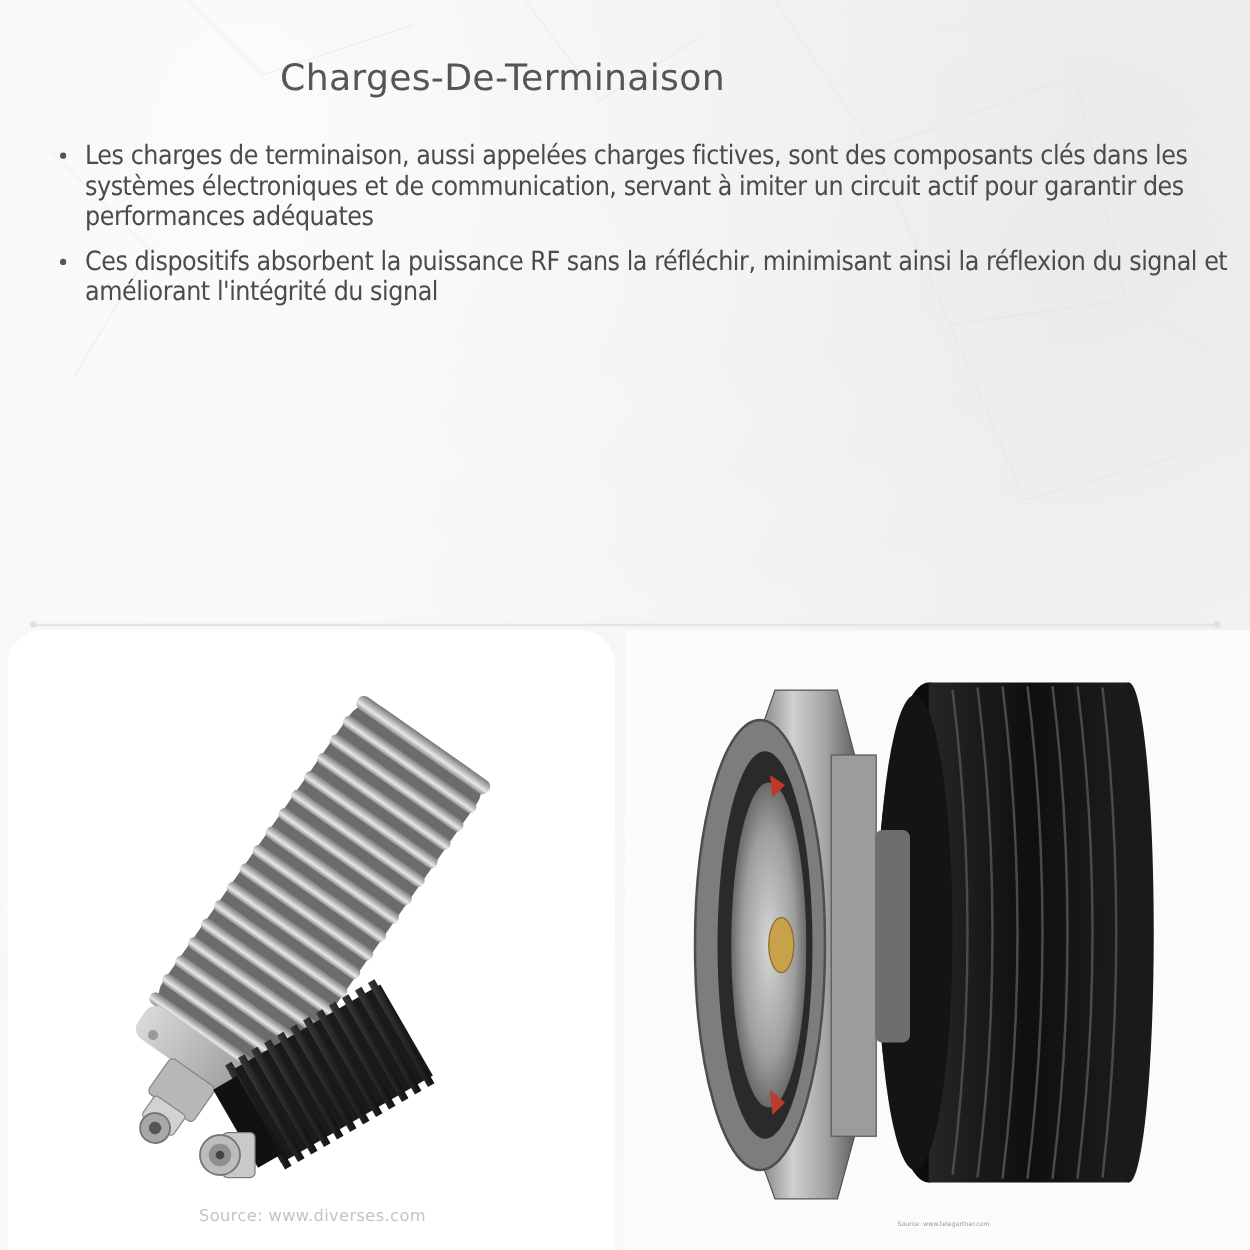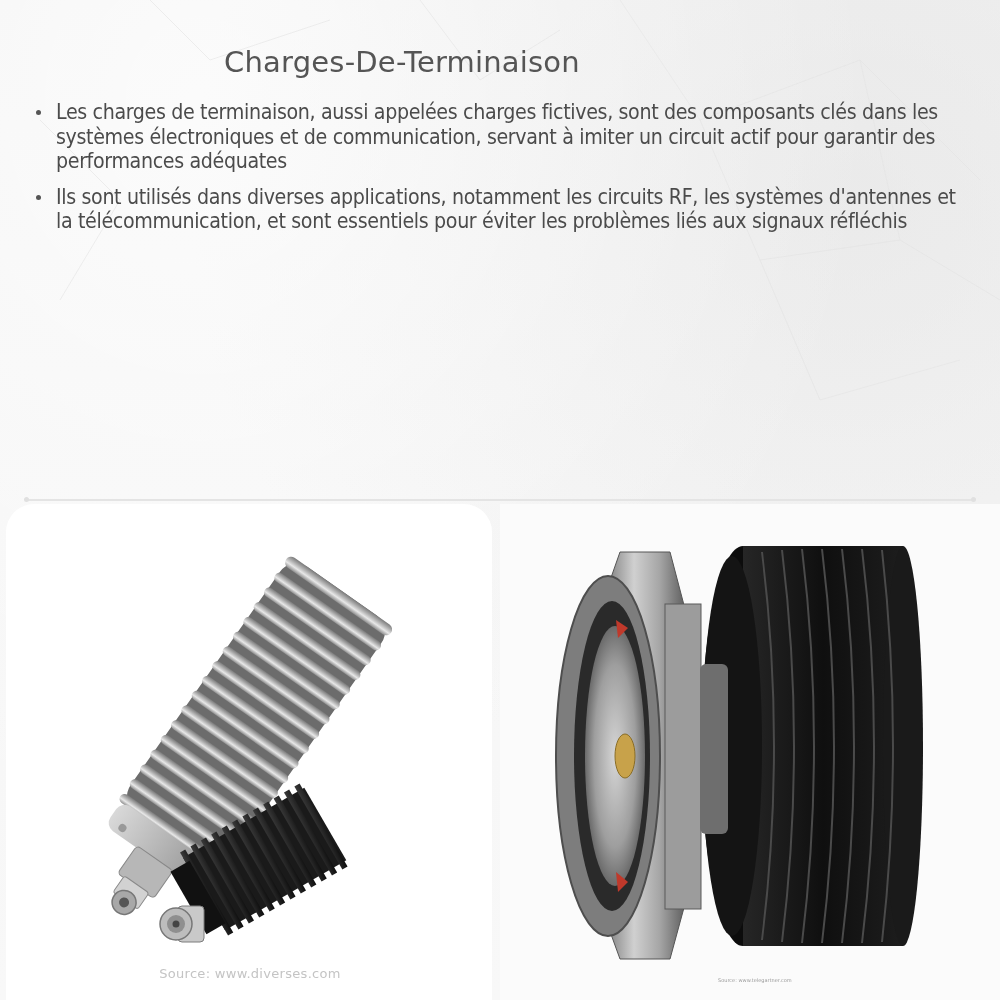--- a/index.html
+++ b/index.html
@@ -33,21 +33,21 @@
       font-size: 29px;
       color: #555555;
       letter-spacing: 0.2px;
       font-weight: normal;
     }
     .bullets {
       position: absolute;
       left: 36px;
       top: 100px;
       width: 940px;
-      margin: 0;
+      margin: 12px;
       padding: 0;
       list-style: none;
     }
     .bullet {
       position: relative;
       padding-left: 20px;
       font-size: 21.2px;
       line-height: 24.5px;
       color: #4b4b4b;
       margin-bottom: 11px;
@@ -140,21 +140,21 @@
 
 <h1 class="title">Charges-De-Terminaison</h1>
 
 <ul class="bullets">
   <li class="bullet">
     <span class="bullet-dot"></span>
     <span>Les charges de terminaison, aussi appelées charges fictives, sont des composants clés dans les systèmes électroniques et de communication, servant à imiter un circuit actif pour garantir des performances adéquates</span>
   </li>
   <li class="bullet">
     <span class="bullet-dot"></span>
-    <span>Ils sont utilisés dans diverses applications, notamment les circuits RF, les systèmes d'antennes et la télécommunication, et sont essentiels pour éviter les problèmes liés aux signaux réfléchis</span>
+    <span>Ces dispositifs absorbent la puissance RF sans la réfléchir, minimisant ainsi la réflexion du signal et améliorant l'intégrité du signal</span>
   </li>
 </ul>
 
 <div class="divider"></div>
 
 <div class="card-left">
   <svg width="486" height="496" viewBox="0 0 486 496" aria-label="Silver finned cylindrical termination load and black finned termination load with connectors">
     <defs>
       <linearGradient id="silverFin" x1="0" y1="0" x2="1" y2="0">
         <stop offset="0" stop-color="#8d8d8d"></stop>

